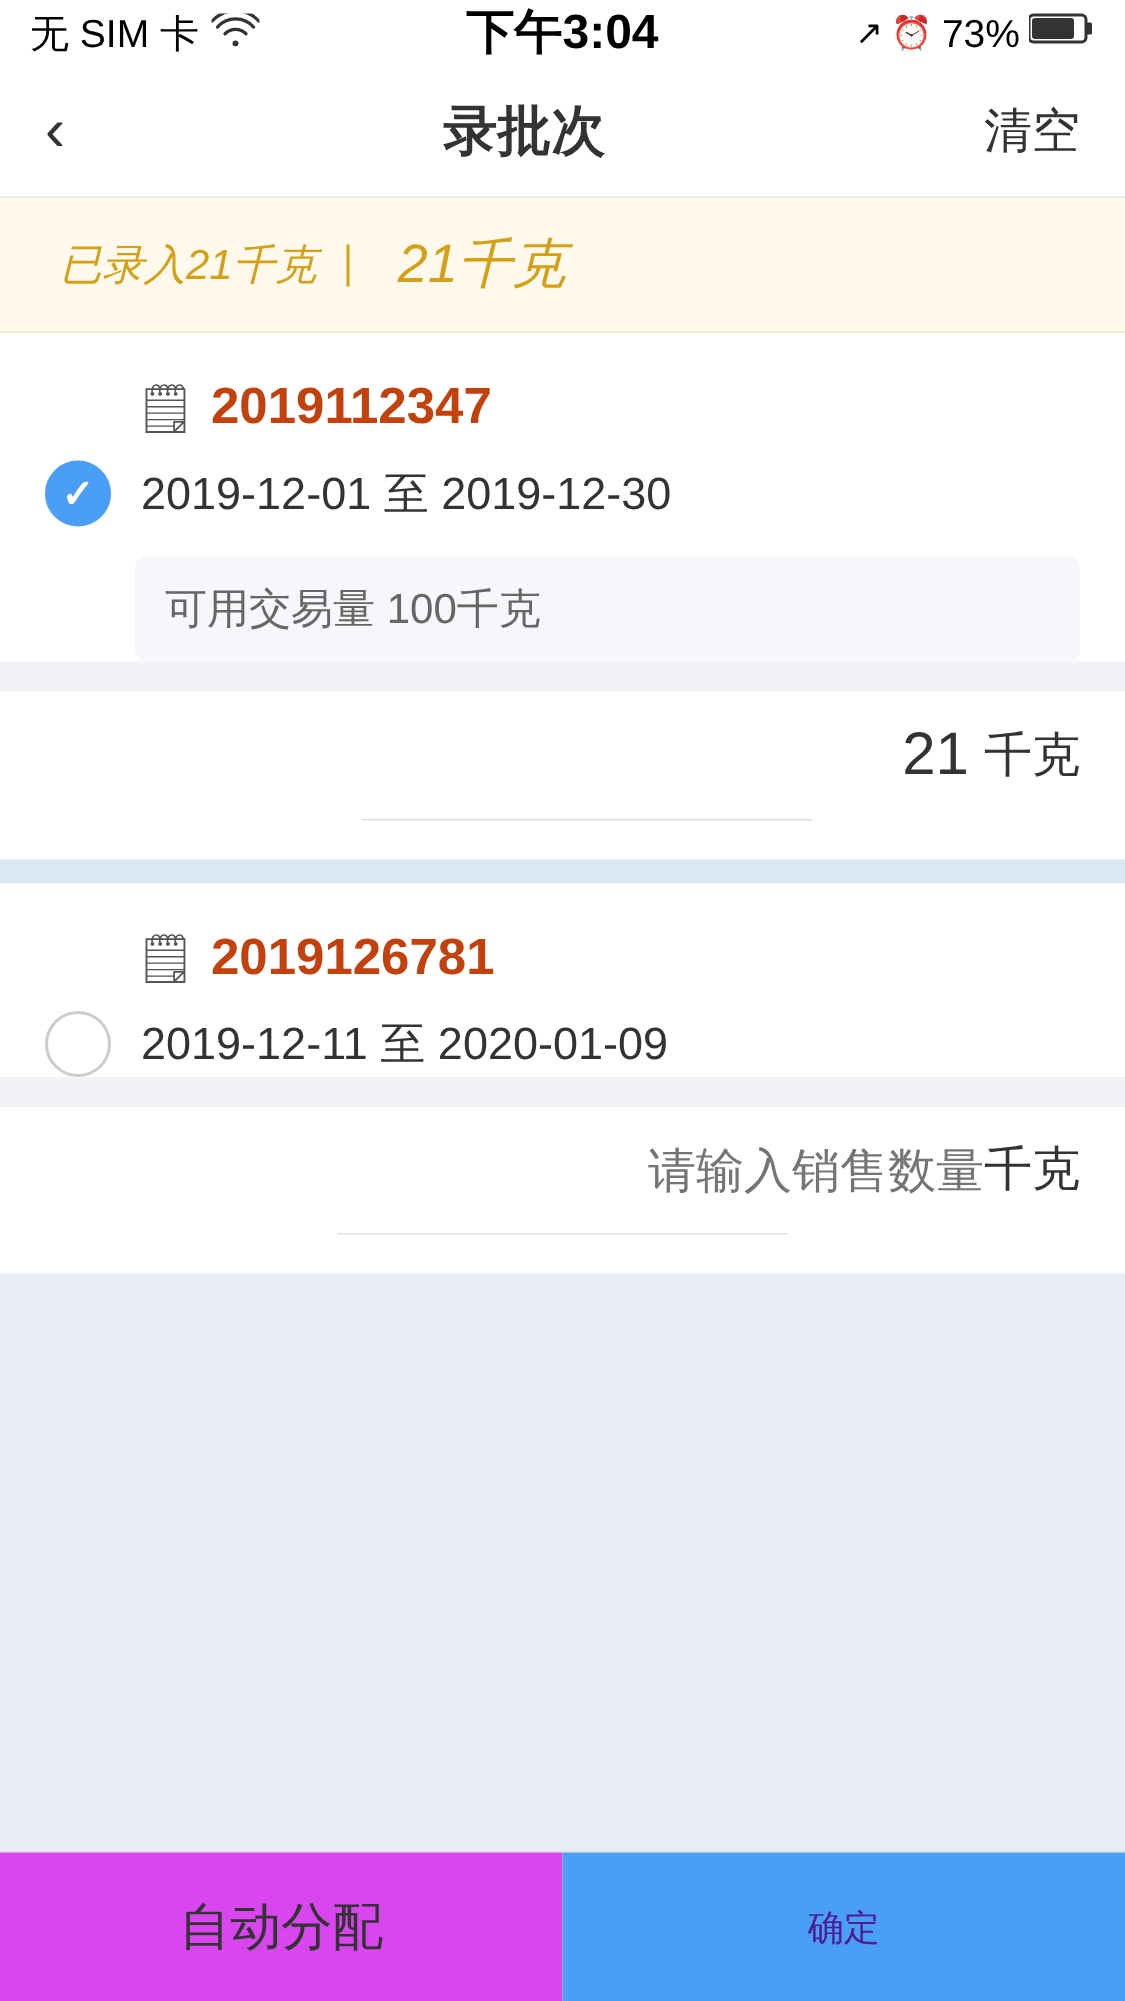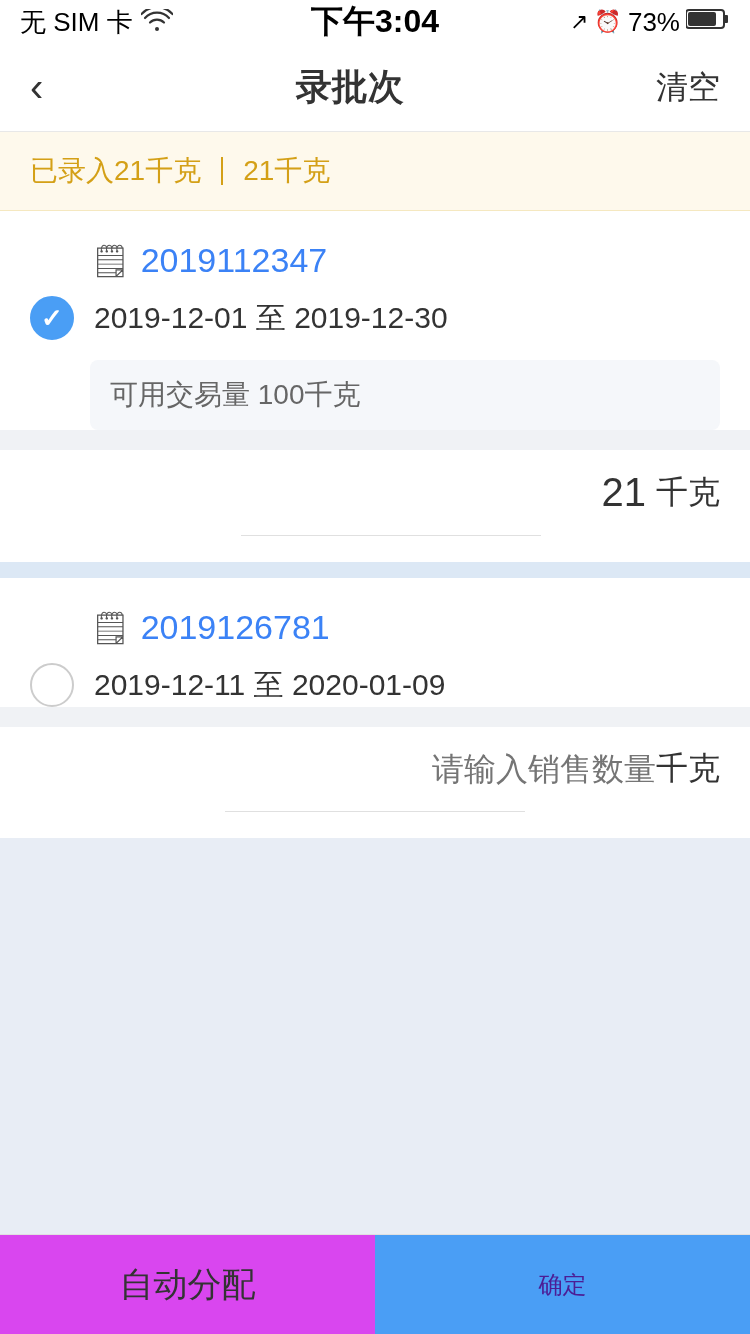--- a/index.html
+++ b/index.html
@@ -71,40 +71,42 @@
     }
     .nav-clear {
       font-size: 32px;
       color: #333;
       cursor: pointer;
     }
 
     
     .info-banner {
       background: #fef9ec;
-      padding: 20px 30px;
+      padding: 20px 40px;
       display: flex;
       align-items: center;
       gap: 20px;
       border-bottom: 1px solid #f5e8c0;
+      font-style: italic;
     }
     .info-banner-text {
       font-size: 28px;
       color: #d4a017;
       font-weight: 500;
     }
     .info-banner-divider {
       width: 2px;
       height: 28px;
       background: #d4a017;
     }
     .info-banner-amount {
-      font-size: 28px;
+      font-size: 36px;
       color: #d4a017;
       font-weight: 500;
+      margin-left: 12px;
     }
 
     
     .batch-card {
       background: #fff;
       margin-bottom: 0;
     }
     .batch-card-inner {
       padding: 30px 30px 0 30px;
     }
@@ -114,22 +116,22 @@
       gap: 10px;
       margin-bottom: 16px;
       padding-left: 60px;
     }
     .batch-icon {
       font-size: 32px;
       color: #555;
     }
     .batch-id {
       font-size: 34px;
-      font-weight: 400;
-      color: #3b82f6;
+      font-weight: 700;
+      color: #c2410c;
       text-align: right;
     }
     .batch-date-row {
       display: flex;
       align-items: center;
       gap: 20px;
       margin-bottom: 20px;
     }
     .radio-circle {
       width: 44px;

